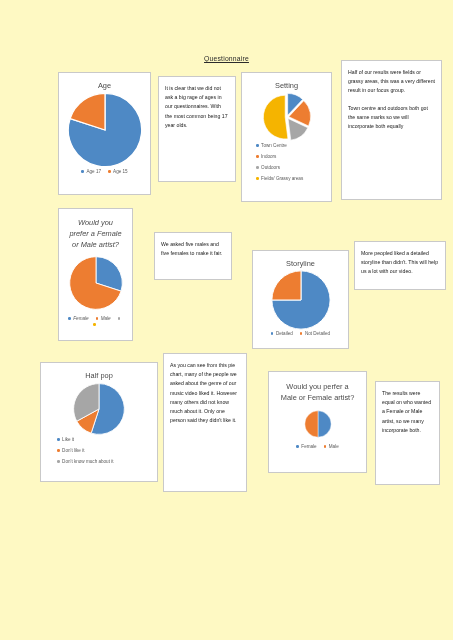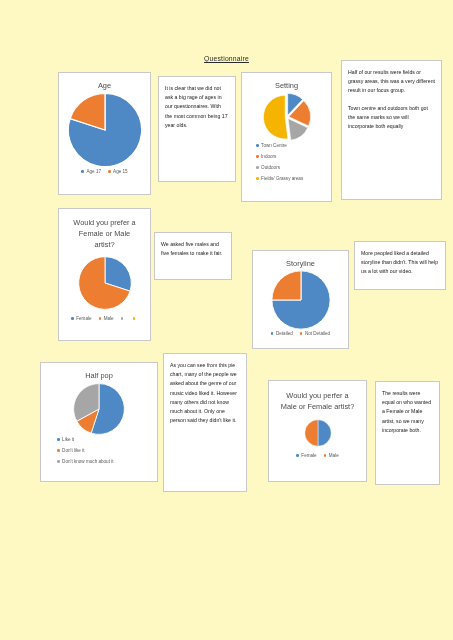--- a/index.html
+++ b/index.html
@@ -156,21 +156,21 @@
           <span>Fields/ Grassy areas</span>
         </div>
       </div>
   </div>
 
   <div class="card text-card" style="left:341px; top:60px; width:101px; height:140px;">
     <p>Half of our results were fields or grassy areas, this was a very different result in our focus group.</p>
     <p>Town centre and outdoors both got the same marks so we will incorporate both equally</p>
   </div>
 
-  <div class="card chart-card" style="left:58px; top:208px; width:93px; height:133px;">
+  <div class="card chart-card" style="left:58px; top:208px; width:75px; height:133px;font-style:italic;">
     <div class="chart-title" style="padding:8px 9px 0 9px;">Would you prefer a Female or Male artist?</div>
     <div class="pie-wrap" style="height:58px; margin-top:4px;">
       <svg width="56" height="56" viewBox="0 0 100 100">
         <g id="pie-artist1">
             <path d="M 50 50 L 50 3 A 47 47 0 0 1 94.69965626587222 64.52379873562253 Z" fill="#4e89c5" stroke="#ffffff" stroke-width="1.6"></path>
             <path d="M 50 50 L 94.69965626587222 64.52379873562253 A 47 47 0 1 1 49.99999999999999 3 Z" fill="#ed7d31" stroke="#ffffff" stroke-width="1.6"></path>
           </g>
       </svg>
     </div>
     <div class="legend" id="legend-artist1" style="margin-top:4px;">
@@ -247,21 +247,21 @@
           <span class="legend-swatch" style="background: rgb(166, 166, 166);"></span>
           <span>Don't know much about it</span>
         </div>
       </div>
   </div>
 
   <div class="card text-card" style="left:163px; top:353px; width:84px; height:139px;">
     <p>As you can see from this pie chart, many of the people we asked about the genre of our music video liked it. However many others did not know much about it. Only one person said they didn't like it.</p>
   </div>
 
-  <div class="card chart-card" style="left:268px; top:380px; width:99px; height:102px;">
+  <div class="card chart-card" style="left:268px; top:371px; width:99px; height:102px;">
     <div class="chart-title" style="padding:9px 9px 0 9px;">Would you perfer a Male or Female artist?</div>
     <div class="pie-wrap" style="height:34px; margin-top:4px;">
       <svg width="28" height="28" viewBox="0 0 100 100">
         <g id="pie-artist2">
             <path d="M 50 50 L 50 3 A 47 47 0 0 1 50 97 Z" fill="#4e89c5" stroke="#ffffff" stroke-width="1.6"></path>
             <path d="M 50 50 L 50 97 A 47 47 0 0 1 49.99999999999999 3 Z" fill="#ed7d31" stroke="#ffffff" stroke-width="1.6"></path>
           </g>
       </svg>
     </div>
     <div class="legend" id="legend-artist2" style="margin-top:3px;">

